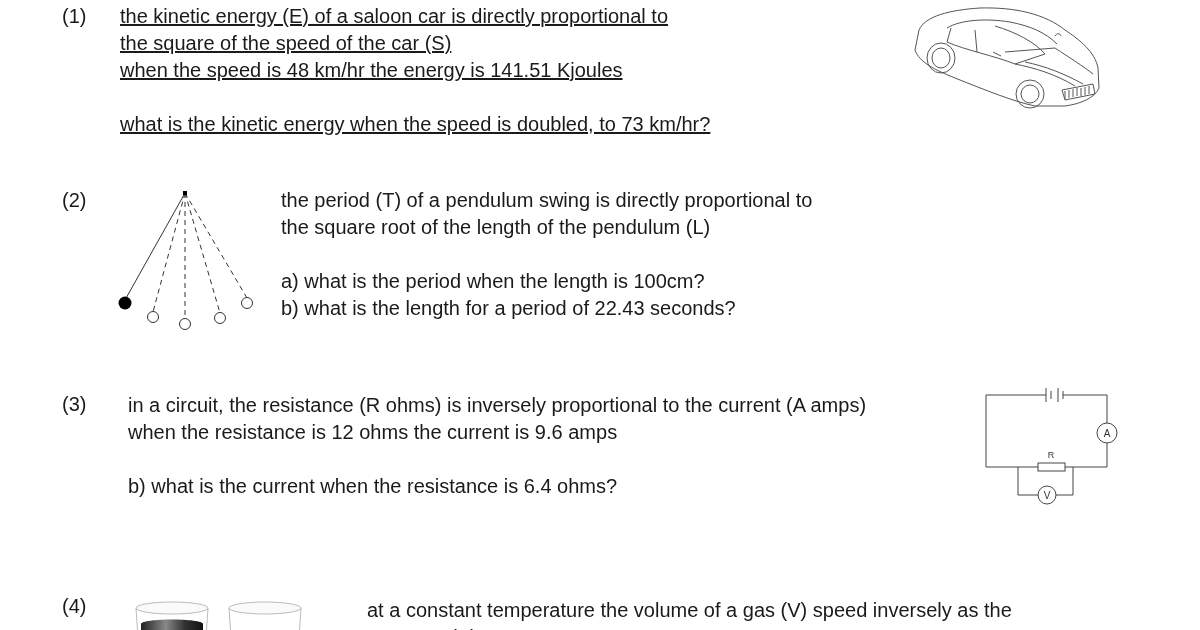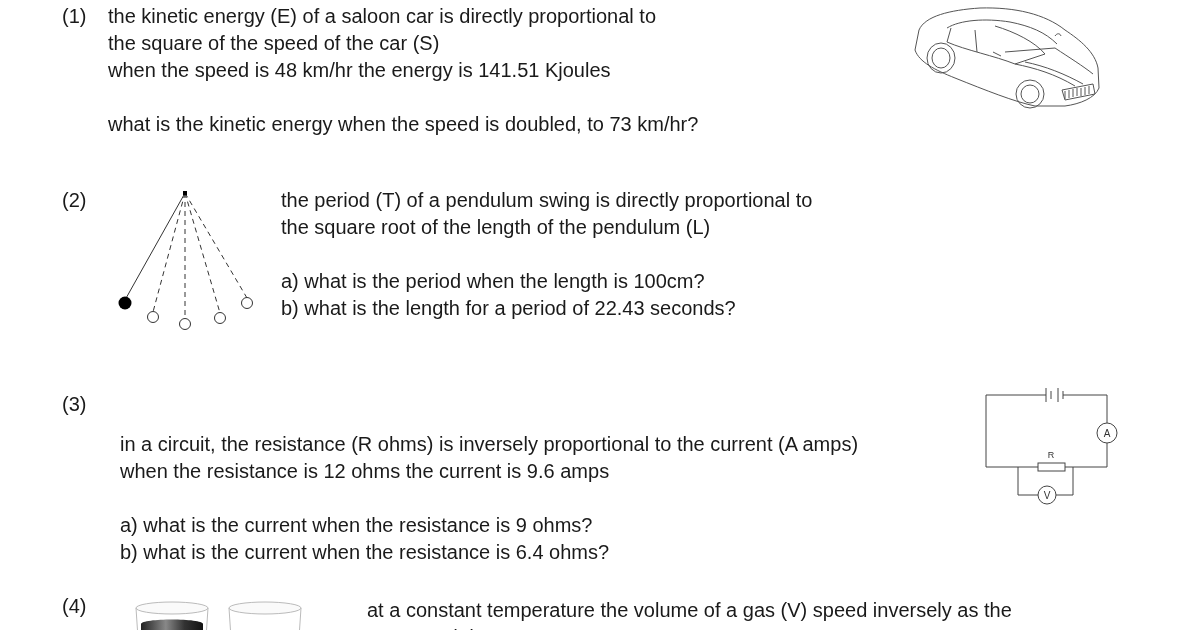--- a/index.html
+++ b/index.html
@@ -10,21 +10,21 @@
   .num { position: absolute; font-size: 20px; line-height: 27px; }
   .txt { position: absolute; font-size: 20px; line-height: 27px; white-space: nowrap; }
   .txt div { height: 27px; }
   .gap { height: 27px; }
   svg { position: absolute; }
 </style>
 </head>
 <body>
 
 <div class="num" style="left:62px; top:3px;">(1)</div>
-<div class="txt" style="left:108px; top:3px;">
+<div class="txt" style="left:120px; top:3px;text-decoration:underline;">
   <div>the kinetic energy (E) of a saloon car is directly proportional to</div>
   <div>the square of the speed of the car (S)</div>
   <div>when the speed is 48 km/hr the energy is 141.51 Kjoules</div>
   <div class="gap"></div>
   <div>what is the kinetic energy when the speed is doubled, to 73 km/hr?</div>
 </div>
 
 <svg style="left:905px; top:2px;" width="205" height="112" viewBox="0 0 205 112">
   <g fill="none" stroke="#555" stroke-width="1">
     <path d="M14 28 C 20 14, 45 8, 75 6 C 110 5, 140 12, 160 28 C 175 38, 190 50, 193 66 L 194 86 C 190 96, 175 102, 160 104 L 130 104 C 110 100, 80 88, 50 76 C 30 68, 14 60, 10 48 Z"></path>
@@ -65,25 +65,24 @@
 
 <div class="txt" style="left:281px; top:187px;">
   <div>the period (T) of a pendulum swing is directly proportional to</div>
   <div>the square root of the length of the pendulum (L)</div>
   <div class="gap"></div>
   <div>a)  what is the period when the length is 100cm?</div>
   <div>b)  what is the length for a period of 22.43 seconds?</div>
 </div>
 
 <div class="num" style="left:62px; top:391px;">(3)</div>
-<div class="txt" style="left:120px; top:392px;margin-top:39px;">
+<div class="txt" style="left:128px; top:392px;">
   <div>in a circuit, the resistance (R ohms) is inversely proportional to the current (A amps)</div>
   <div>when the resistance is 12 ohms the current is 9.6 amps</div>
   <div class="gap"></div>
-  <div>a)  what is the current when the resistance is 9 ohms?</div>
   <div>b)  what is the current when the resistance is 6.4 ohms?</div>
 </div>
 
 <svg style="left:980px; top:385px;" width="140" height="130" viewBox="0 0 140 130">
   <g stroke="#444" stroke-width="1" fill="none">
     <line x1="6" y1="10" x2="66" y2="10"></line>
     <line x1="66" y1="3" x2="66" y2="17"></line>
     <line x1="71" y1="6" x2="71" y2="14"></line>
     <line x1="78" y1="3" x2="78" y2="17"></line>
     <line x1="83" y1="6" x2="83" y2="14"></line>

